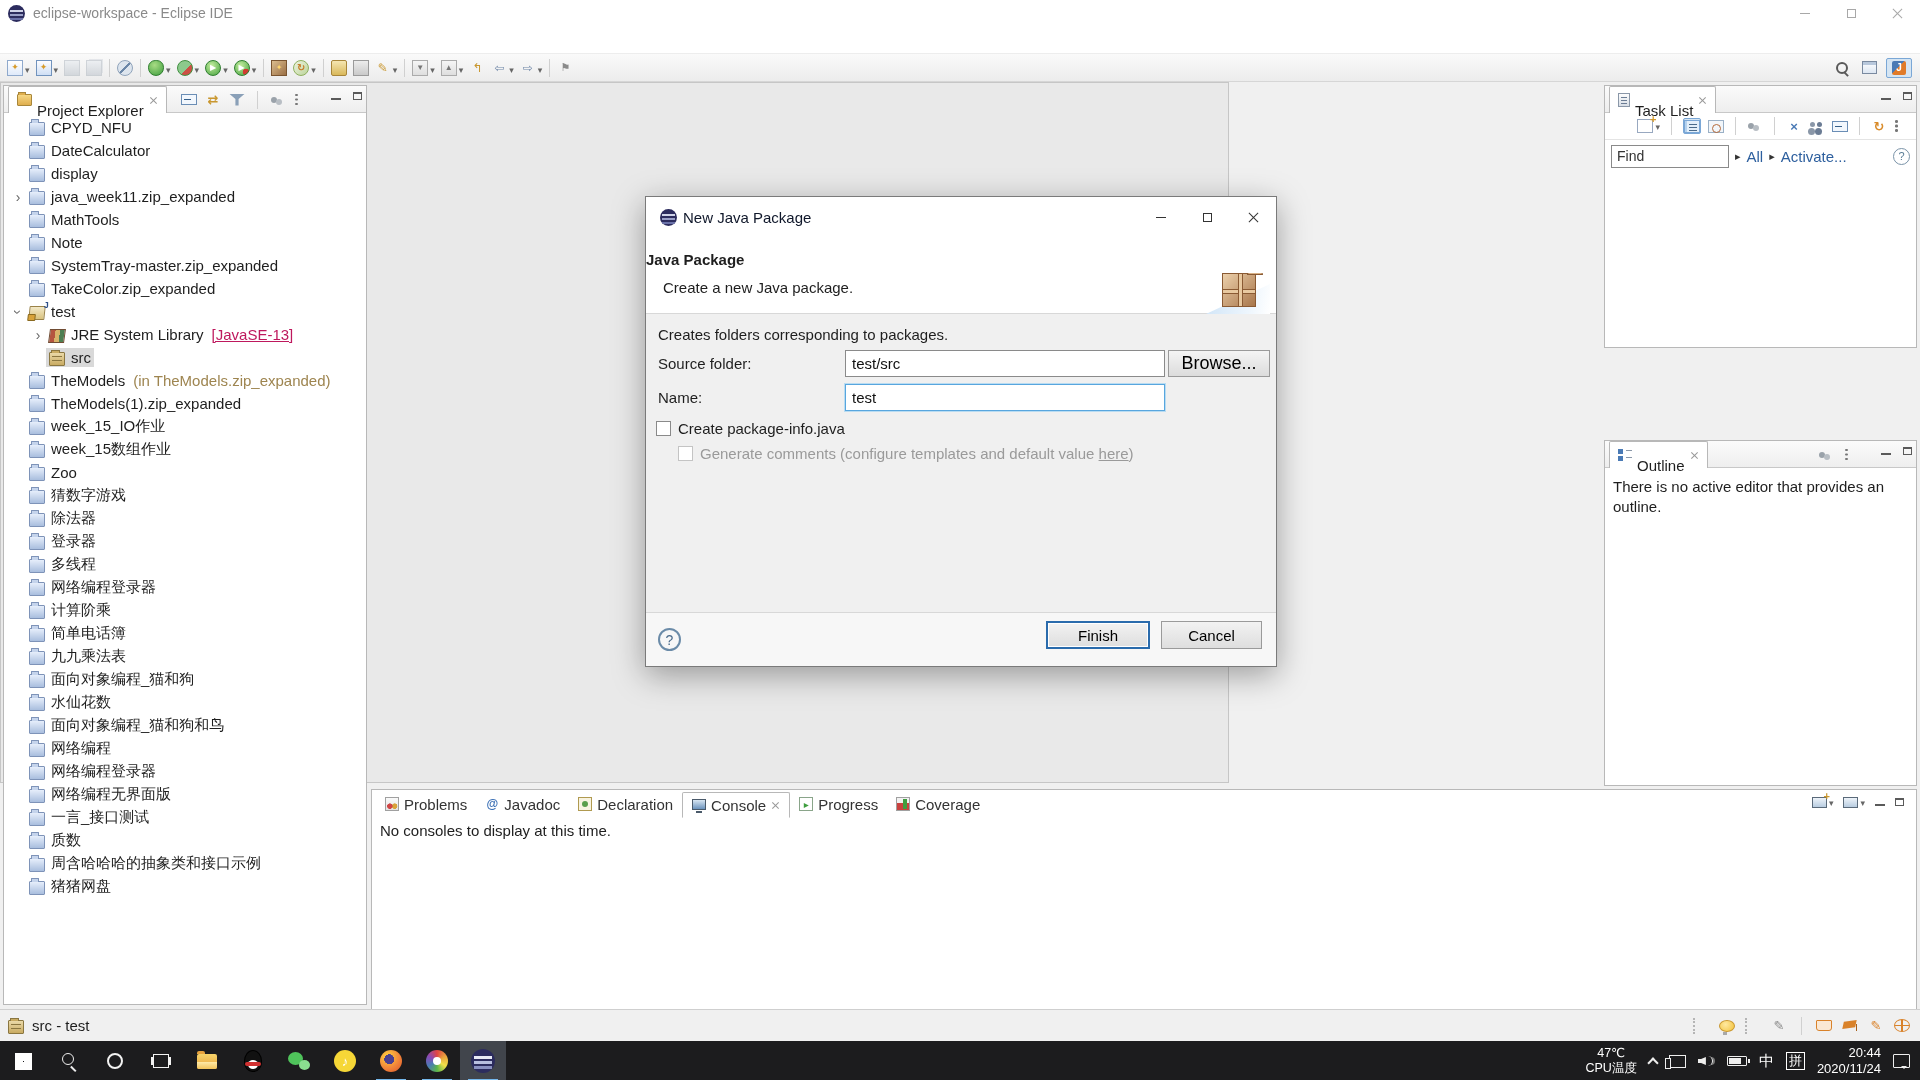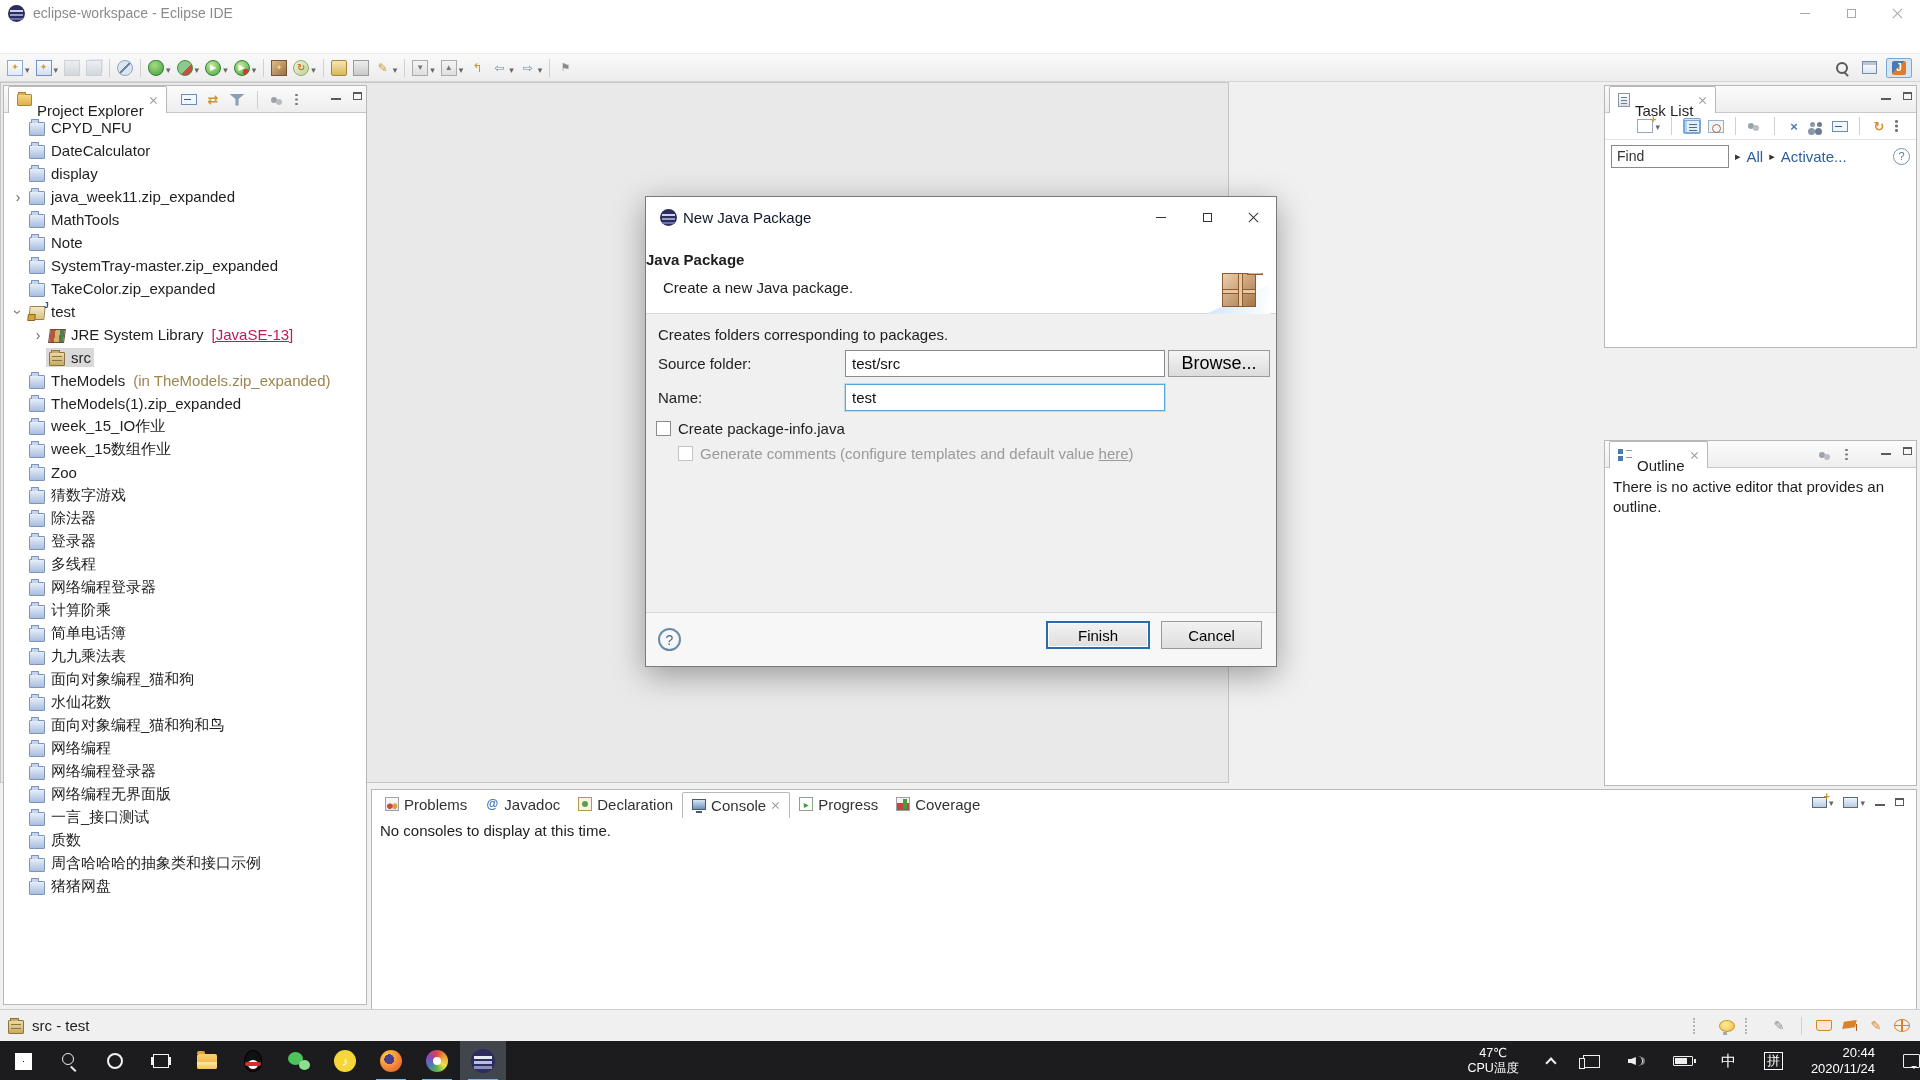--- a/index.html
+++ b/index.html
@@ -232,21 +232,21 @@
   .tk-qq::after{content:"";position:absolute;left:0;top:11px;width:16px;height:3.5px;background:#d03030;border-radius:2px;}
   .tk-wechat{position:relative;width:22px;height:18px;}
   .tk-wechat::before{content:"";position:absolute;left:0;top:0;width:15px;height:13px;background:#4fc35b;border-radius:50%;}
   .tk-wechat::after{content:"";position:absolute;right:0;bottom:0;width:11px;height:10px;background:#8ae08f;border-radius:50%;}
   .tk-music{width:22px;height:22px;border-radius:50%;background:#f6d737;color:#fff;font-size:13px;display:flex;align-items:center;justify-content:center;font-weight:bold;}
   .tk-firefox{width:22px;height:22px;border-radius:50%;background:radial-gradient(circle at 42% 42%,#4a3f8f 0 27%,transparent 28%),radial-gradient(circle at 35% 30%,#ffd23e,#f2853a 55%,#d9542a);}
   .tk-paint{width:22px;height:22px;border-radius:50%;background:conic-gradient(#e04444,#e8a33d,#f2e04a,#5ab54a,#4a7ab5,#8a4ab5,#e04444);position:relative;}
   .tk-paint::after{content:"";position:absolute;left:7px;top:7px;width:8px;height:8px;border-radius:50%;background:#fff;}
   .tk-eclipse{width:24px;height:24px;border-radius:50%;background:#2c2c5e;position:relative;overflow:hidden;}
   .tk-eclipse::before{content:"";position:absolute;left:3px;right:3px;top:7px;height:2.5px;background:#e8eaf4;box-shadow:0 5px 0 #b8bede,0 10px 0 #8a90c0;}
-  #tray{position:absolute;right:0;top:0;height:40px;display:flex;align-items:center;gap:28px;}
+  #tray{position:absolute;right:0;top:0;height:40px;display:flex;align-items:center;gap:12px;padding-right:10px;}
   .tray-txt2{font-size:12.5px;line-height:1.2;text-align:center;color:#fff;}
   .tray-chev{width:8px;height:8px;border-top:2px solid #eee;border-right:2px solid #eee;transform:rotate(-45deg);margin-top:3px;}
   .tray-net{position:relative;width:17px;height:13px;border:1.5px solid #eee;}
   .tray-net::before{content:"";position:absolute;left:-5px;top:2px;width:4px;height:9px;background:#1c1c1e;border:1.5px solid #eee;}
   .tray-vol{position:relative;width:17px;height:14px;}
   .tray-vol::before{content:"";position:absolute;left:0;top:3px;width:8px;height:8px;background:#eee;clip-path:polygon(0 25%,40% 25%,100% 0,100% 100%,40% 75%,0 75%);}
   .tray-vol::after{content:"";position:absolute;right:2px;top:2px;width:9px;height:10px;border:1.5px solid #eee;border-left:none;border-top:none;border-bottom:none;border-radius:0 50% 50% 0;box-shadow:3px 0 0 -1px #777;}
   .tray-bat{position:relative;width:20px;height:10px;border:1.5px solid #eee;border-radius:1px;}
   .tray-bat::before{content:"";position:absolute;right:-4px;top:2px;width:2px;height:4px;background:#eee;}
   .tray-bat::after{content:"";position:absolute;left:1px;top:1px;bottom:1px;width:12px;background:#eee;}

